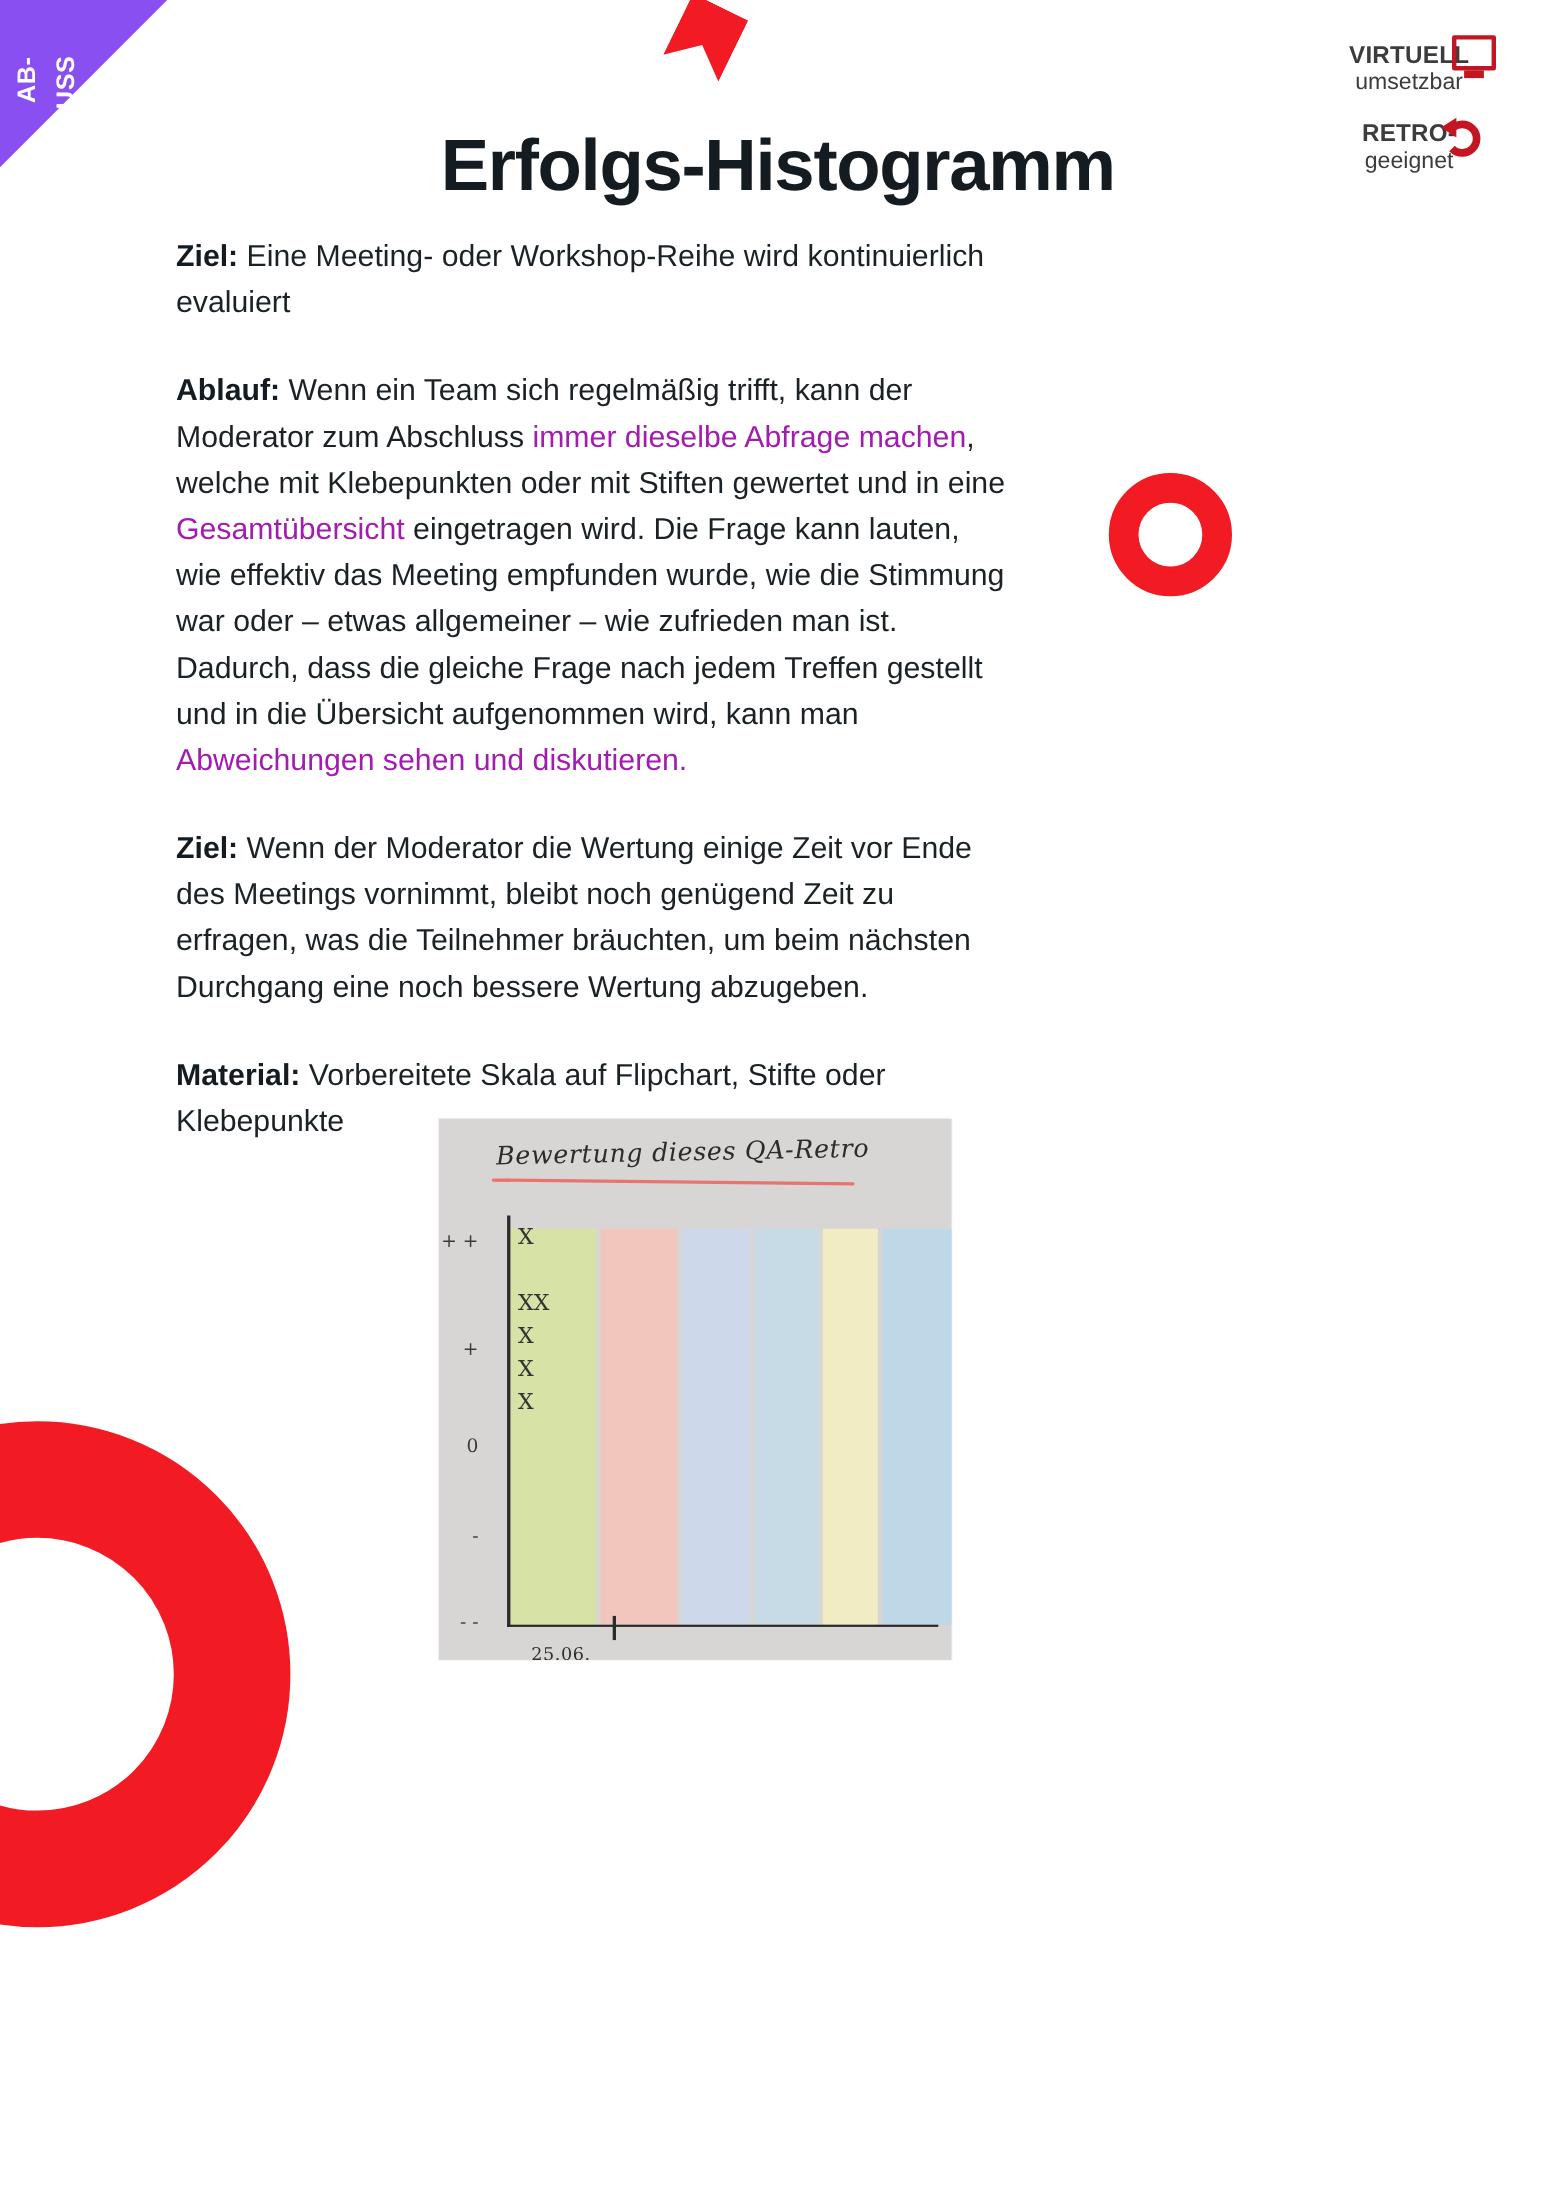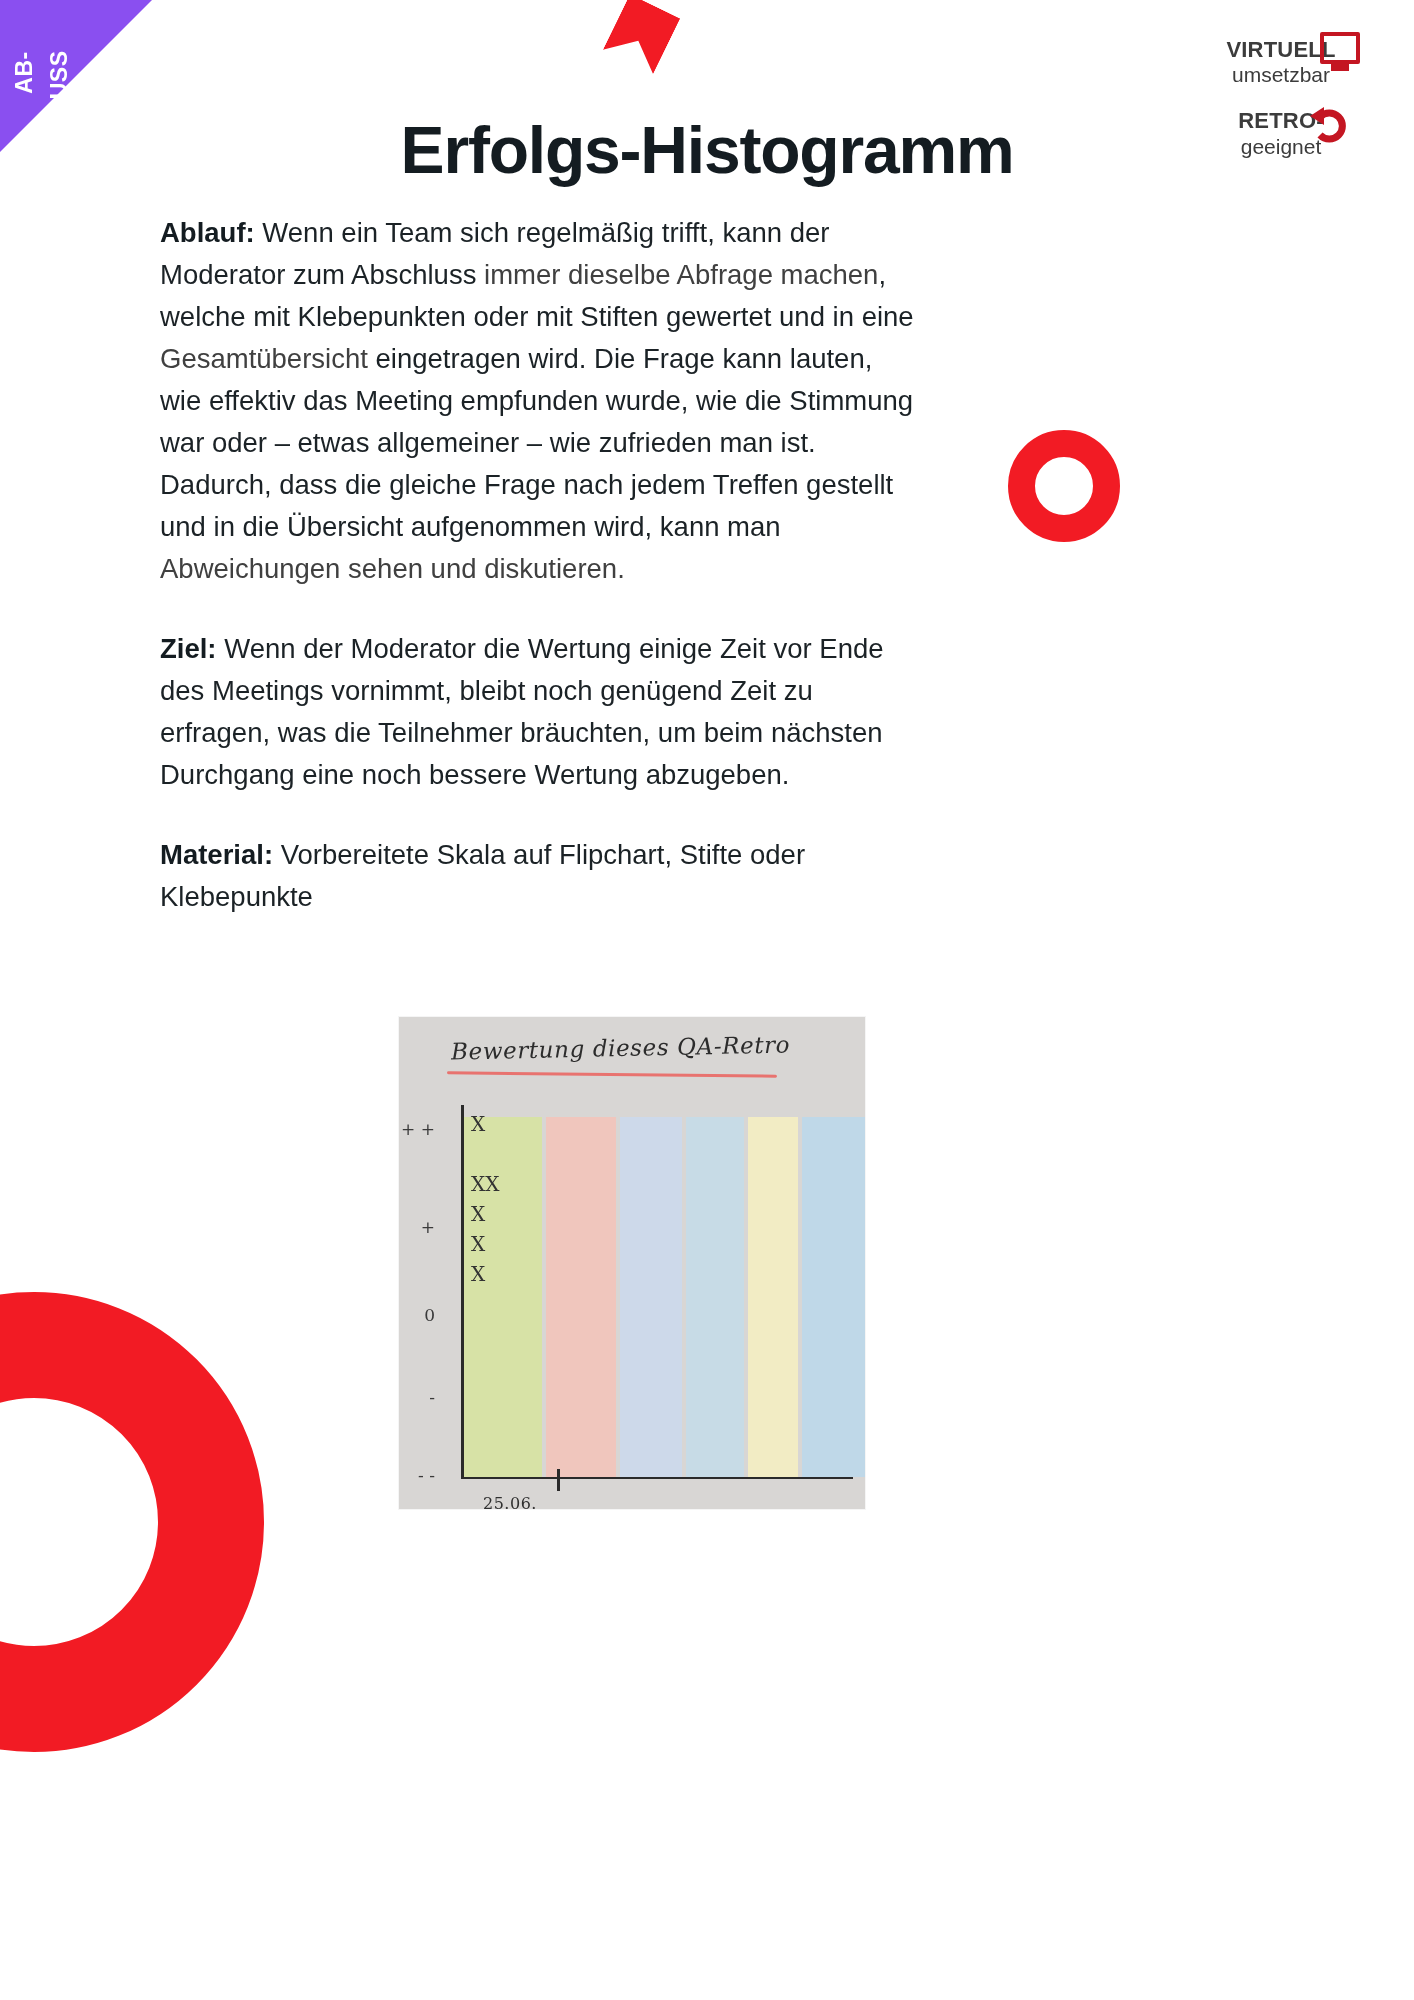--- a/index.html
+++ b/index.html
@@ -92,21 +92,21 @@
   
   .content{
     position:absolute;left:160px;top:212px;width:760px;z-index:3;
   }
   .para{
     font-size:27.5px;line-height:42px;color:#1b2226;
     margin:0 0 38px 0;font-weight:400;
   }
   .para:last-child{margin-bottom:16px;}
   .lead{font-weight:bold;color:#141c21;}
-  .hl{color:#404040;}
+  .hl{color:#a21caf;}
 
   
   .photo{
     position:absolute;left:399px;top:1017px;
     width:466px;height:492px;
     background:#d8d6d4;
     overflow:hidden;z-index:3;
     box-shadow:0 0 0 1px rgba(0,0,0,.04);
   }
   .photo-inner{position:absolute;inset:0;}
@@ -179,20 +179,24 @@
     <div class="badge-line1">RETRO-</div>
     <div class="badge-line2">geeignet</div>
   </div>
 
 </div>
 
 <div class="page-title">Erfolgs-Histogramm</div>
 
 <div class="content">
 
+  <p class="para">
+    <span class="lead">Ziel:</span>
+    <span>Eine Meeting- oder Workshop-Reihe wird kontinuierlich evaluiert</span>
+  </p>
 
   <p class="para">
     <span class="lead">Ablauf:</span>
     <span>Wenn ein Team sich regelmäßig trifft, kann der Moderator zum Abschluss </span><span class="hl">immer dieselbe Abfrage machen</span><span>, welche mit Klebepunkten oder mit Stiften gewertet und in eine </span><span class="hl">Gesamtübersicht</span><span> eingetragen wird. Die Frage kann lauten, wie effektiv das Meeting empfunden wurde, wie die Stimmung war oder – etwas allgemeiner – wie zufrieden man ist. Dadurch, dass die gleiche Frage nach jedem Treffen gestellt und in die Übersicht aufgenommen wird, kann man </span><span class="hl">Abweichungen sehen und diskutieren.</span>
   </p>
 
   <p class="para">
     <span class="lead">Ziel:</span>
     <span>Wenn der Moderator die Wertung einige Zeit vor Ende des Meetings vornimmt, bleibt noch genügend Zeit zu erfragen, was die Teilnehmer bräuchten, um beim nächsten Durchgang eine noch bessere Wertung abzugeben.</span>
   </p>

